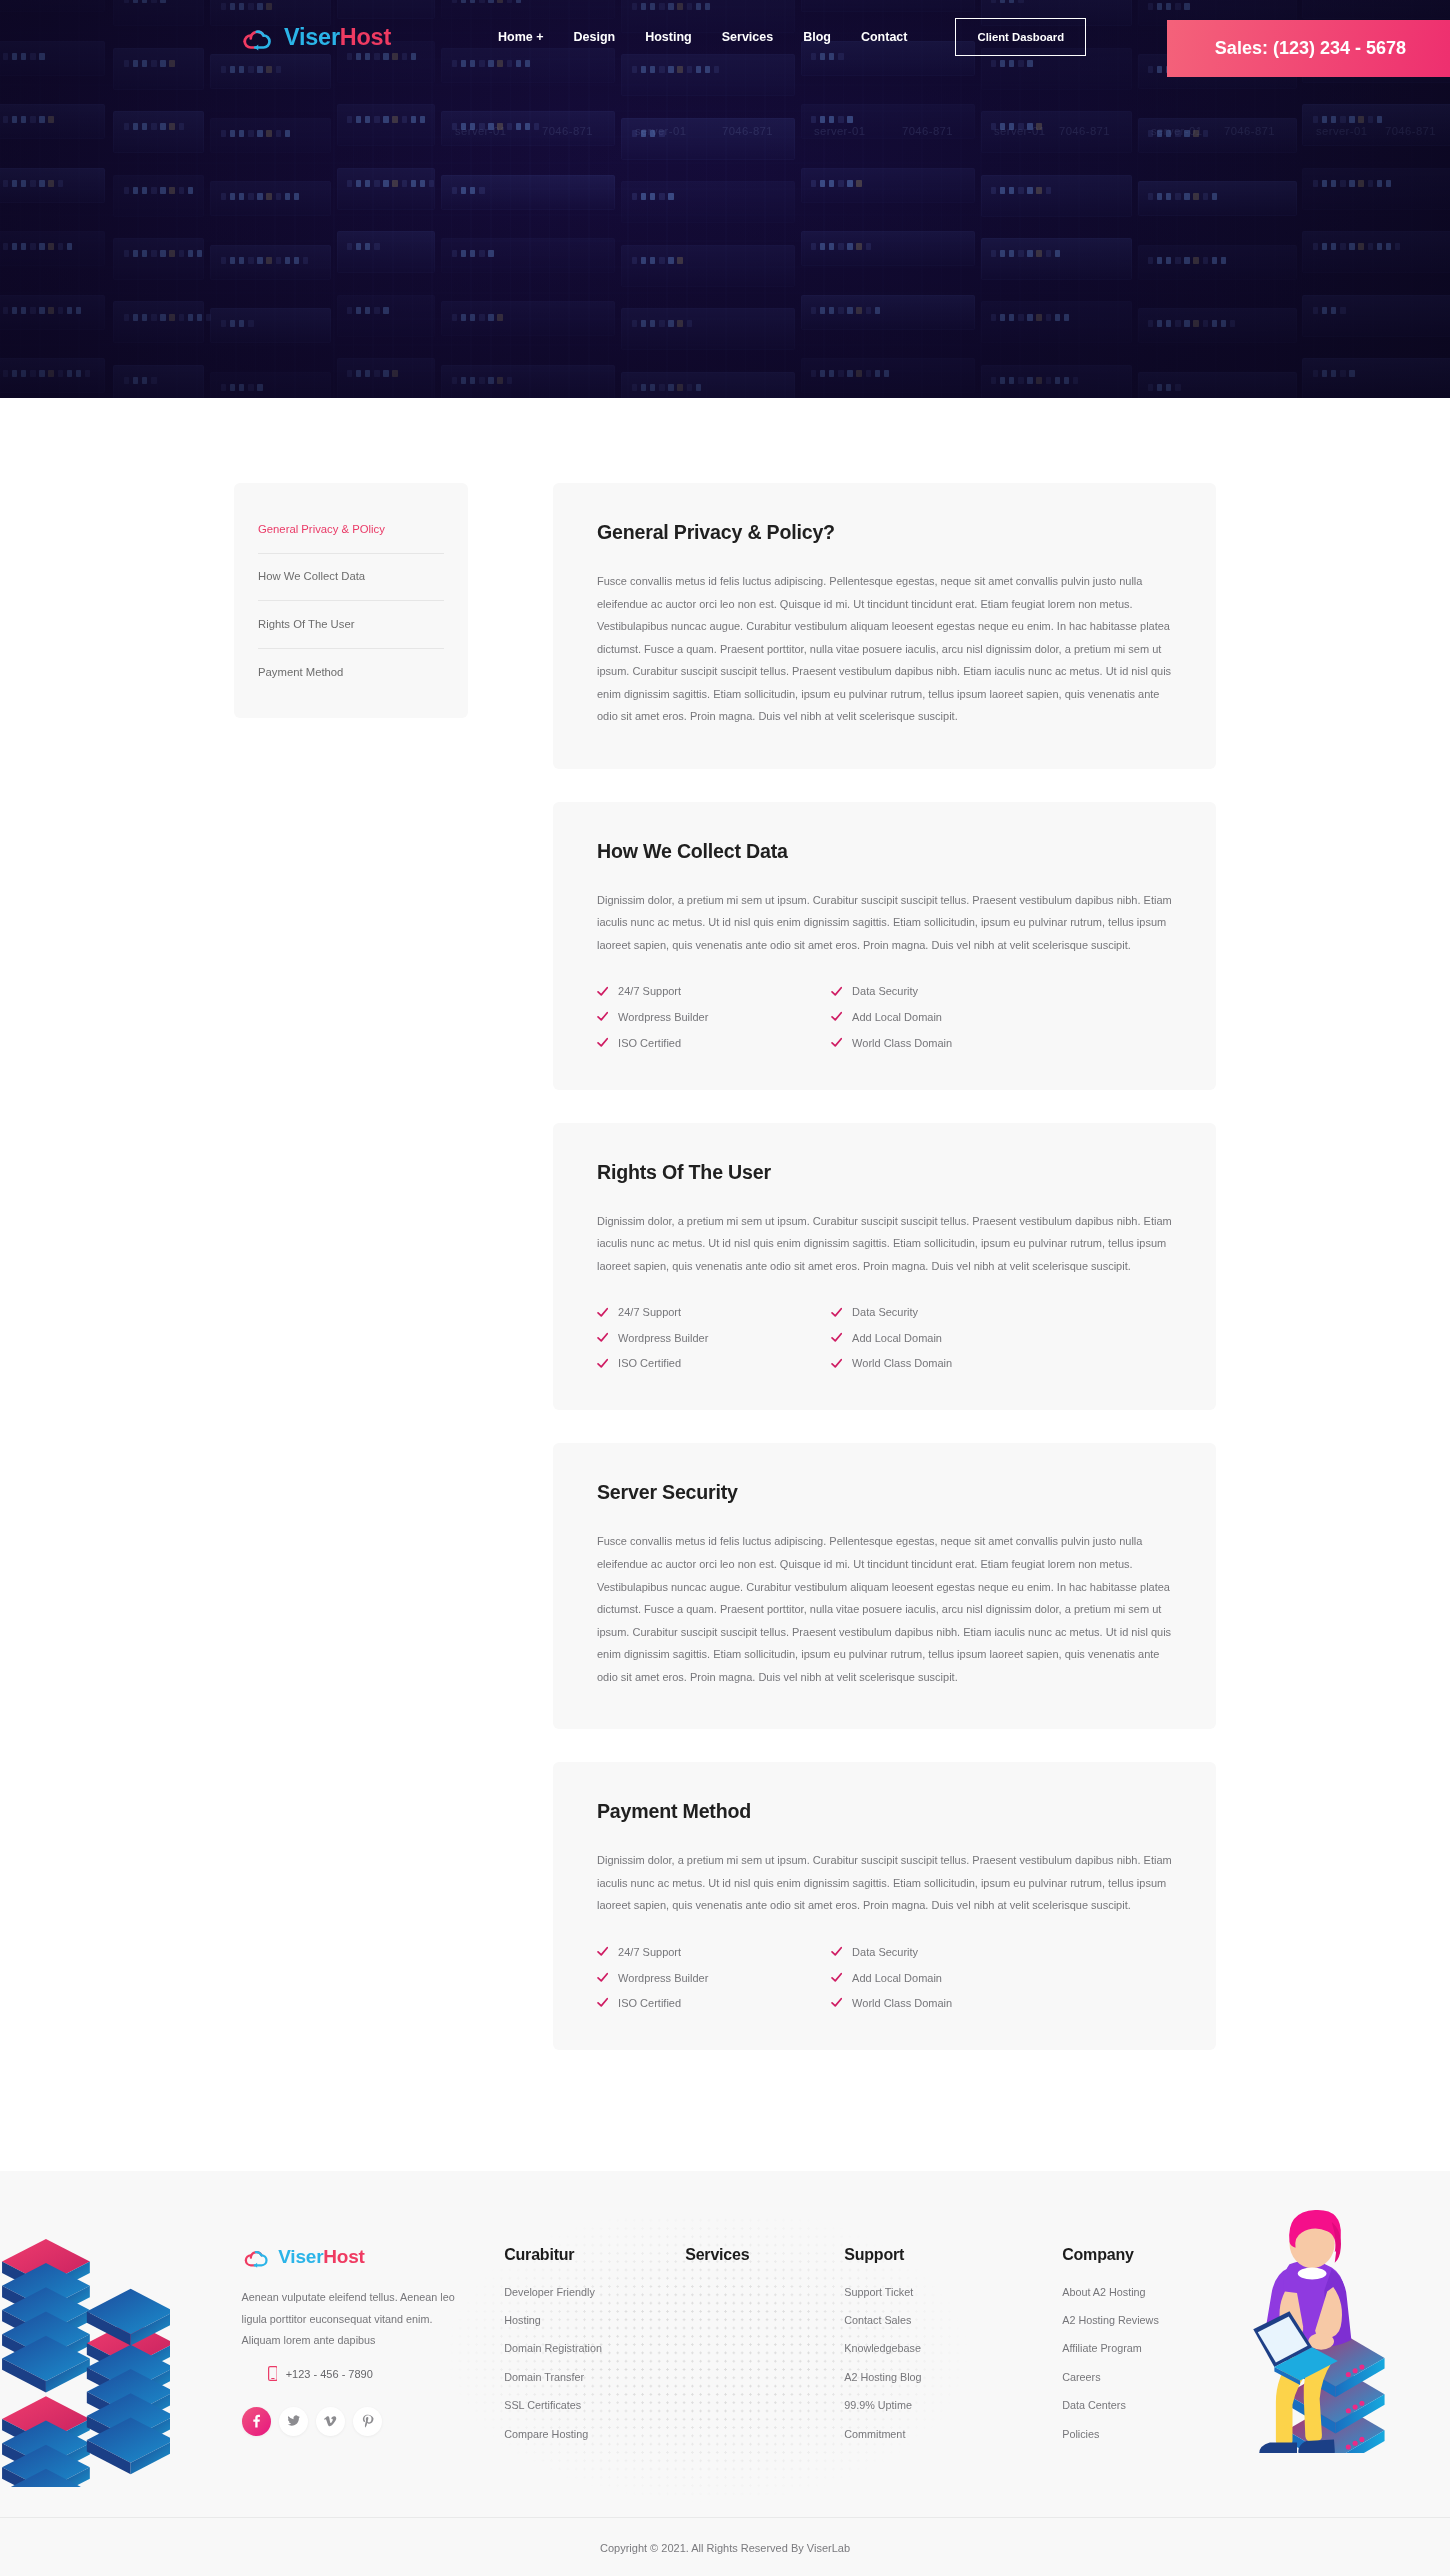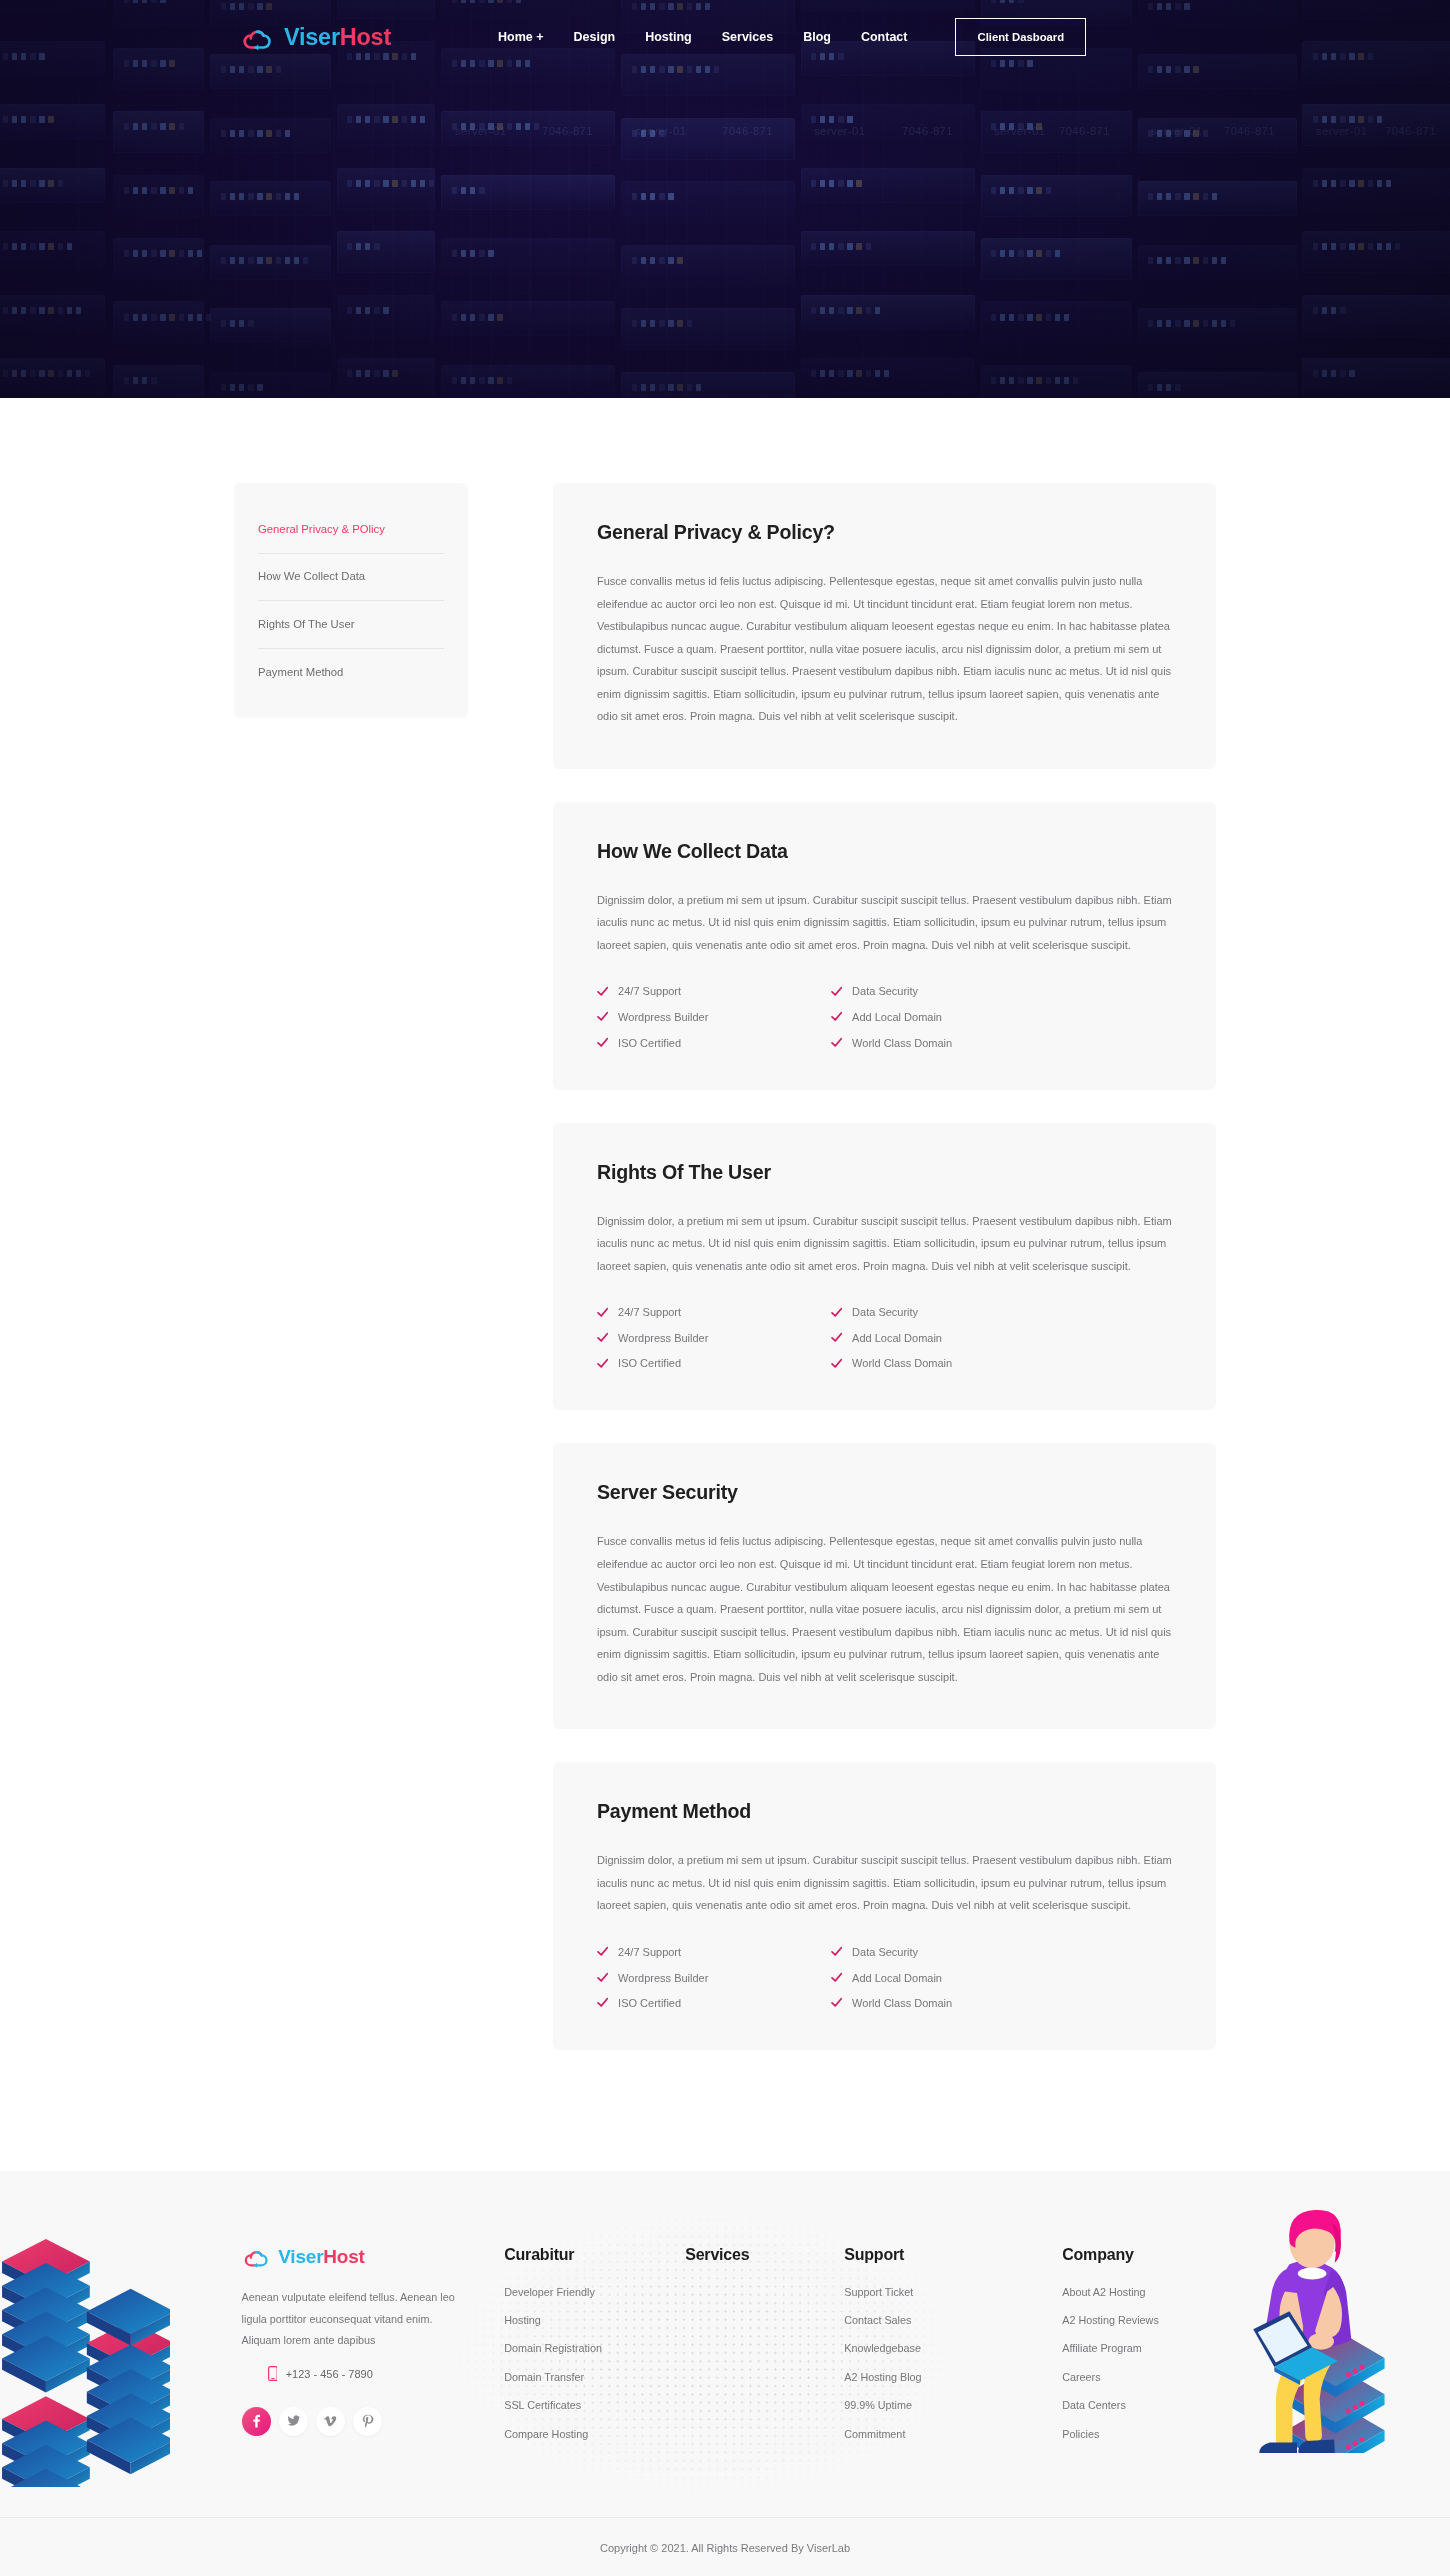--- a/index.html
+++ b/index.html
@@ -991,20 +991,21 @@
         <a href="#">Design</a>
         <a href="#">Hosting</a>
         <a href="#">Services</a>
         <a href="#">Blog</a>
         <a href="#">Contact</a>
       </div>
 
     <button class="nav-dash">Client Dasboard</button>
   </nav>
 
+  <div class="sales-box">Sales: (123) 234 - 5678</div>
 
 </section>
 
 <main class="main">
   <div class="container">
     <aside class="side" id="sidebar">
         <div class="side-item active">General Privacy &amp; POlicy</div>
         <div class="side-item">How We Collect Data</div>
         <div class="side-item">Rights Of The User</div>
         <div class="side-item">Payment Method</div>

